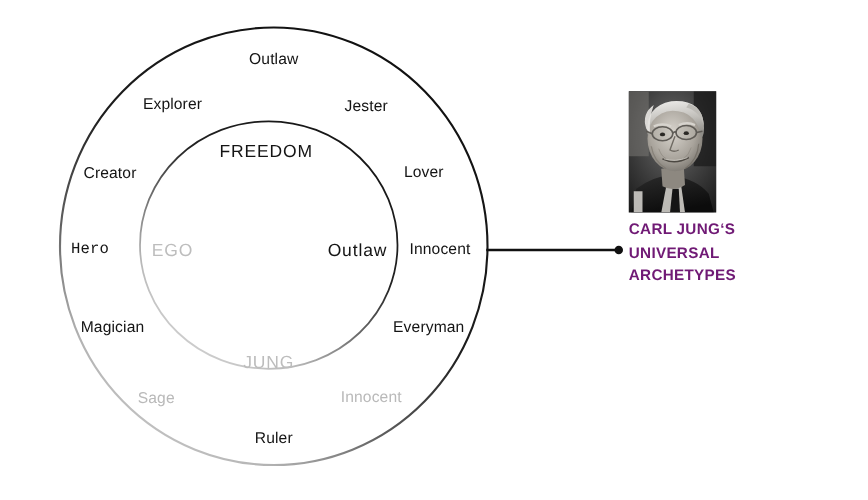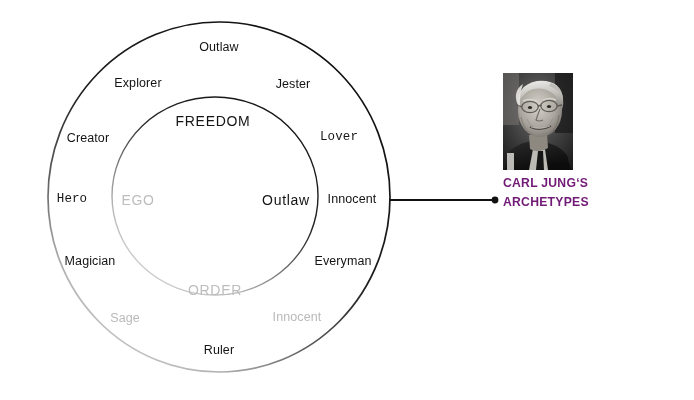--- a/index.html
+++ b/index.html
@@ -114,34 +114,34 @@
 
     <ellipse cx="215" cy="196" rx="103" ry="99" fill="none" stroke="url(#innerStroke)" stroke-width="1.4"></ellipse>
 
     <line x1="389" y1="200" x2="492" y2="200" stroke="#111111" stroke-width="1.9"></line>
 
     <circle cx="495" cy="200" r="3.4" fill="#111111"></circle>
   </svg>
 
   <div class="label outer-label" style="left:219px; top:48px;">Outlaw</div>
   <div class="label outer-label" style="left:293px; top:85px;">Jester</div>
-  <div class="label outer-label" style="left:339px; top:138px;font-family:Liberation Mono, monospace;">Lover</div>
+  <div class="label outer-label" style="left:339px; top:138px;">Lover</div>
   <div class="label outer-label" style="left:352px; top:200px;">Innocent</div>
   <div class="label outer-label" style="left:343px; top:262px;">Everyman</div>
   <div class="label outer-label faded" style="left:297px; top:318px;">Innocent</div>
   <div class="label outer-label" style="left:219px; top:351px;">Ruler</div>
   <div class="label outer-label faded" style="left:125px; top:319px;">Sage</div>
   <div class="label outer-label" style="left:90px;  top:262px;">Magician</div>
   <div class="label outer-label" style="left:72px;  top:200px;font-family:Liberation Mono, monospace;">Hero</div>
   <div class="label outer-label" style="left:88px;  top:139px;">Creator</div>
   <div class="label outer-label" style="left:138px; top:84px;">Explorer</div>
 
   <div class="label axis-label" style="left:213px; top:121px;">FREEDOM</div>
   <div class="label axis-label" style="left:286px; top:200px;">Outlaw</div>
-  <div class="label axis-label faded" style="left:215px; top:290px;">ORDER</div>
+  <div class="label axis-label faded" style="left:215px; top:290px;">JUNG</div>
   <div class="label axis-label faded" style="left:138px; top:200px;">EGO</div>
 
   <div id="portrait">
     <svg viewBox="0 0 70 97" xmlns="http://www.w3.org/2000/svg">
       <defs>
         <radialGradient id="bgG" cx="0.5" cy="0.35" r="0.85">
           <stop offset="0%" stop-color="#6e6e6e"></stop>
           <stop offset="55%" stop-color="#3a3a3a"></stop>
           <stop offset="100%" stop-color="#141414"></stop>
         </radialGradient>
@@ -201,16 +201,17 @@
 
       <path d="M18 44 Q20 56 30 62" stroke="#7d786f" stroke-width="1" fill="none" opacity="0.7"></path>
       <path d="M56 42 Q55 55 45 62" stroke="#6d685f" stroke-width="1" fill="none" opacity="0.7"></path>
       <path d="M24 46 Q26 52 30 54" stroke="#89847c" stroke-width="0.8" fill="none" opacity="0.6"></path>
       <path d="M50 45 Q48 51 44 54" stroke="#89847c" stroke-width="0.8" fill="none" opacity="0.6"></path>
     </svg>
   </div>
 
   <div id="caption">
     <div>CARL JUNG‘S</div>
+    <div>UNIVERSAL</div>
     <div>ARCHETYPES</div>
   </div>
 
 </div>
 
 </body></html>

